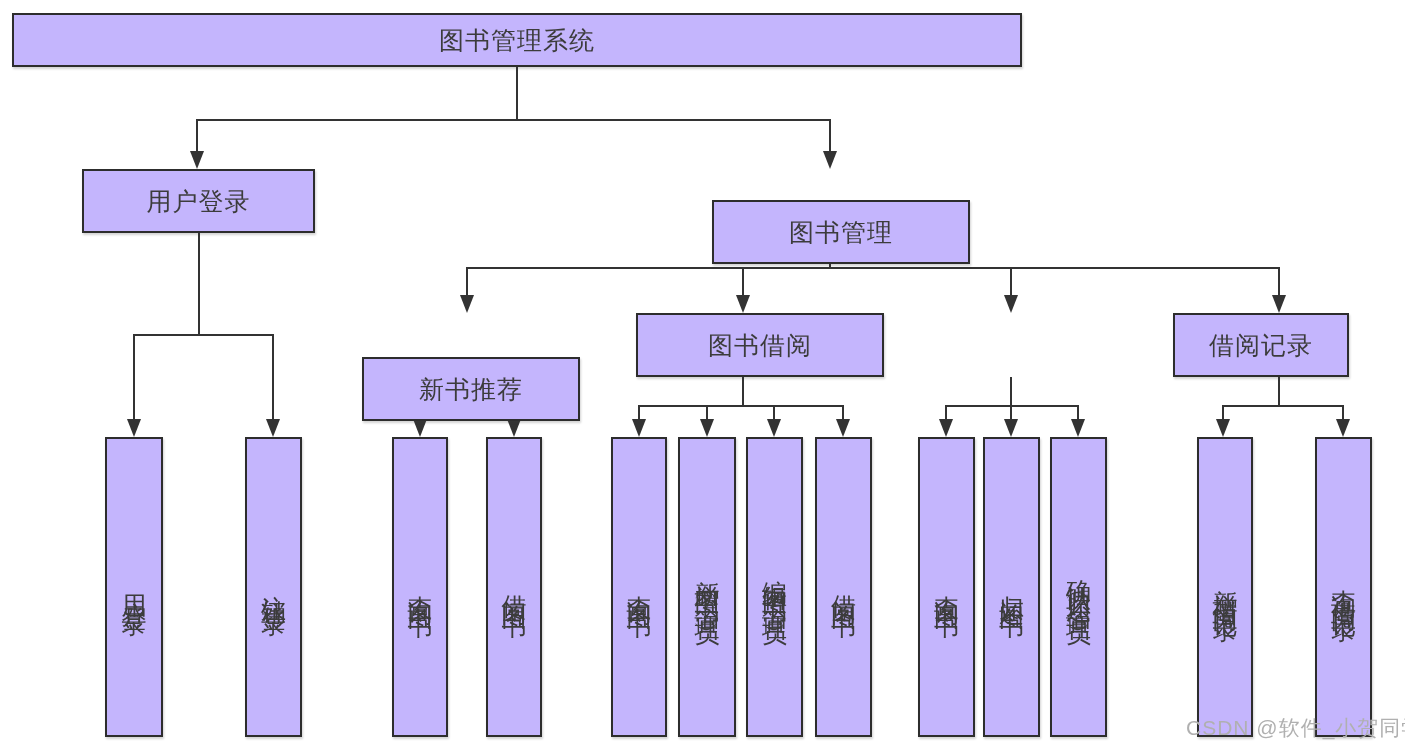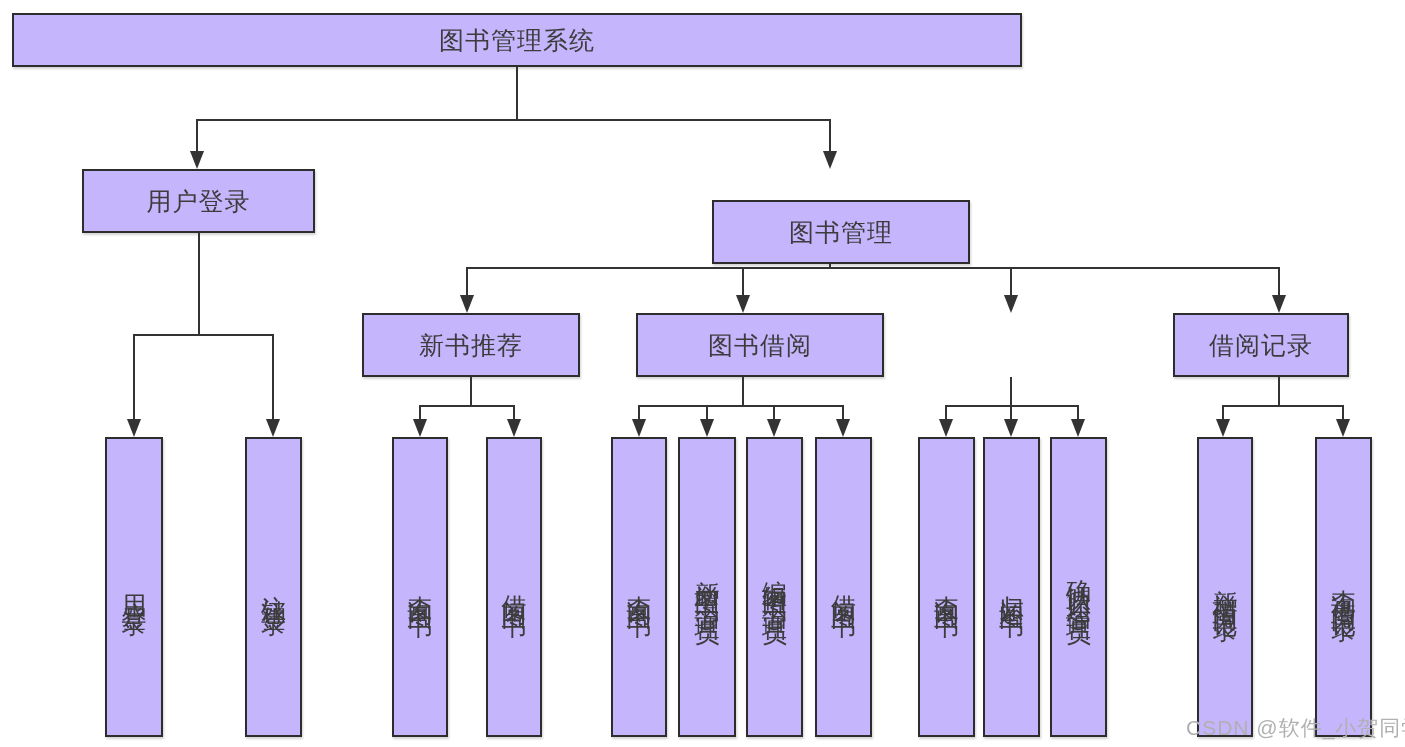--- a/index.html
+++ b/index.html
@@ -19,21 +19,21 @@
     writing-mode:vertical-rl;text-orientation:mixed;
     font-size:25px;letter-spacing:6px;line-height:1;white-space:nowrap;
   }
   
   .n-root{left:12px;top:13px;width:1010px;height:54px;}
   
   .n-login{left:82px;top:169px;width:233px;height:64px;}
   .n-mgmt{left:712px;top:169px;width:258px;height:64px;margin-top:31px;}
   
   .lv3{top:313px;height:64px;}
-  .n-newbooks{left:362px;width:218px;}
+  .n-newbooks{left:362px;width:218px;margin-top:44px;}
   .n-borrow{left:636px;width:248px;}
   .n-current{left:905px;width:213px;}
   .n-records{left:1173px;width:176px;}
   
   .leaf{top:437px;height:300px;}
   .n-l-login{left:105px;width:58px;}
   .n-l-logout{left:245px;width:57px;}
   .n-nb-query{left:392px;width:56px;}
   .n-nb-borrow{left:486px;width:56px;}
   .n-bw-query{left:611px;width:56px;}

